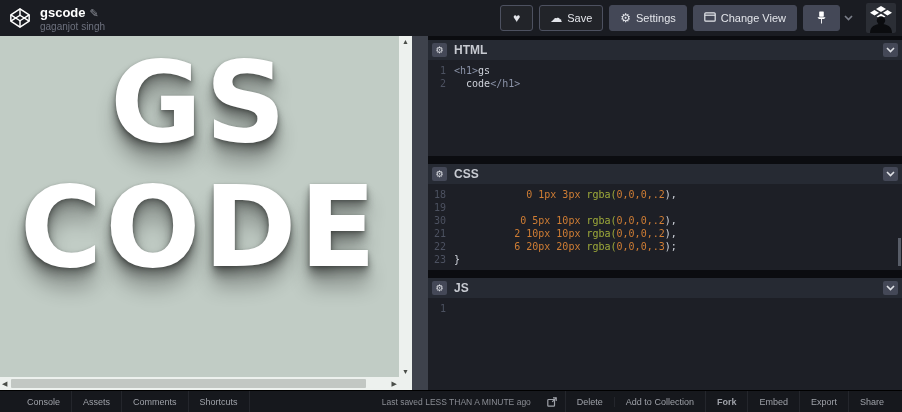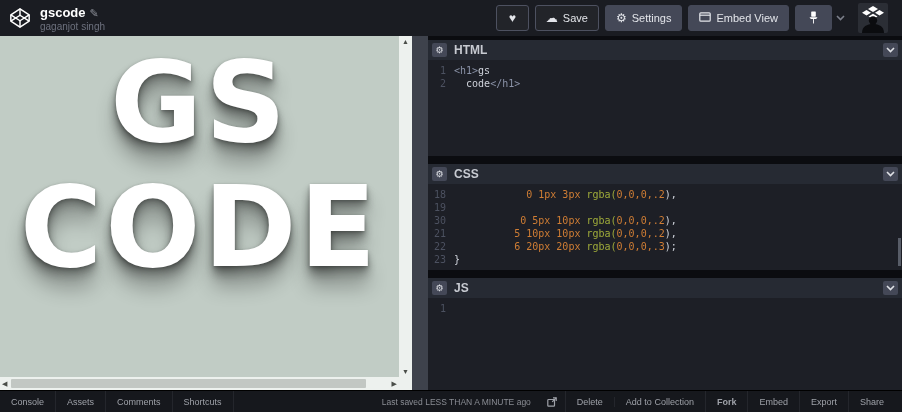--- a/index.html
+++ b/index.html
@@ -1,21 +1,21 @@
 <!DOCTYPE html>
 <html><head>
 <meta charset="utf-8">
 <style>
   * { margin:0; padding:0; box-sizing:border-box; }
   html,body { width:902px; height:412px; overflow:hidden; background:#0b0c10;
               font-family:"Liberation Sans", sans-serif; }
 
   
   .header { height:36px; background:#1a1c22; display:flex; align-items:center;
-            justify-content:space-between; padding:0 14px 0 8px; }
+            justify-content:space-between; padding:0 6px 0 8px; }
   .h-left { display:flex; align-items:center; gap:8px; }
   .logo-wrap { width:24px; height:24px; display:flex; align-items:center; justify-content:center; }
   .title-block { line-height:1.05; }
   .pen-title { color:#ffffff; font-weight:bold; font-size:13px; }
   .pencil { color:#8a8d96; font-size:11px; margin-left:4px; }
   .pen-author { color:#6d717e; font-size:10px; margin-top:1px; }
 
   .h-right { display:flex; align-items:center; gap:6px; }
   .btn { height:26px; border-radius:3px; display:flex; align-items:center; gap:5px;
          font-size:11px; color:#e3e5ea; padding:0 10px; cursor:pointer; white-space:nowrap; }
@@ -70,21 +70,21 @@
   .code-text { white-space:pre; }
   .tok-num { color:#cf7d34; }
   .tok-fn { color:#9fab3a; }
   .tok-tag { color:#8b93a8; }
   .tok-plain { color:#ced2da; }
   .css-thumb { position:absolute; right:1px; bottom:4px; width:3px; height:28px; background:#585d68; }
 
   
   .footer { height:22px; background:#16181d; border-top:1px solid #000;
             display:flex; align-items:center; justify-content:space-between; }
-  .f-left { display:flex; height:100%; }
+  .f-left { display:flex; height:100%;margin-left:16px; }
   .f-item { display:flex; align-items:center; padding:0 11px; font-size:9px; color:#9ea1a8;
             border-right:1px solid #24262c; cursor:pointer; white-space:nowrap; }
   .f-right { display:flex; align-items:center; height:100%; }
   .last-saved { font-size:8.5px; color:#8a8d94; padding:0 8px; white-space:nowrap; }
   .f-sep { width:1px; height:100%; background:#24262c; }
   .icon-btn { padding:0 8px; display:flex; align-items:center; cursor:pointer; }
 </style>
 </head>
 <body>
 
@@ -118,21 +118,21 @@
       <span class="glyph">⚙</span>
       <span>Settings</span>
     </div>
     <div class="btn btn-gray">
       <span class="glyph">
         <svg width="12" height="10" viewBox="0 0 12 10" fill="none" stroke="#e3e5ea" stroke-width="1.2">
           <rect x="0.8" y="0.8" width="10.4" height="8.4" rx="1"></rect>
           <line x1="0.8" y1="3.2" x2="11.2" y2="3.2"></line>
         </svg>
       </span>
-      <span>Embed View</span>
+      <span>Change View</span>
     </div>
     <div class="pin-group">
       <div class="btn btn-gray" style="padding:0 12px;">
         <span>
           <svg width="11" height="13" viewBox="0 0 11 13" fill="#ffffff">
             <rect x="3.2" y="0.5" width="4.6" height="5.2" rx="0.6"></rect>
             <path d="M1.5 6.2 L9.5 6.2 L8.2 8 L2.8 8 Z"></path>
             <rect x="5.1" y="8" width="0.9" height="4.5"></rect>
           </svg>
         </span>
@@ -228,21 +228,21 @@
           </div>
           <div class="code-line">
             <span class="ln">19</span>
           </div>
           <div class="code-line">
             <span class="ln">30</span>
             <span class="code-text"><span class="tok-num">           0 5px 10px </span><span class="tok-fn">rgba(</span><span class="tok-num">0,0,0,.2</span><span class="tok-plain">),</span></span>
           </div>
           <div class="code-line">
             <span class="ln">21</span>
-            <span class="code-text"><span class="tok-num">          5 10px 10px </span><span class="tok-fn">rgba(</span><span class="tok-num">0,0,0,.2</span><span class="tok-plain">),</span></span>
+            <span class="code-text"><span class="tok-num">          2 10px 10px </span><span class="tok-fn">rgba(</span><span class="tok-num">0,0,0,.2</span><span class="tok-plain">),</span></span>
           </div>
           <div class="code-line">
             <span class="ln">22</span>
             <span class="code-text"><span class="tok-num">          6 20px 20px </span><span class="tok-fn">rgba(</span><span class="tok-num">0,0,0,.3</span><span class="tok-plain">);</span></span>
           </div>
           <div class="code-line">
             <span class="ln">23</span>
             <span class="code-text"><span class="tok-plain">}</span></span>
           </div>
         </div>

